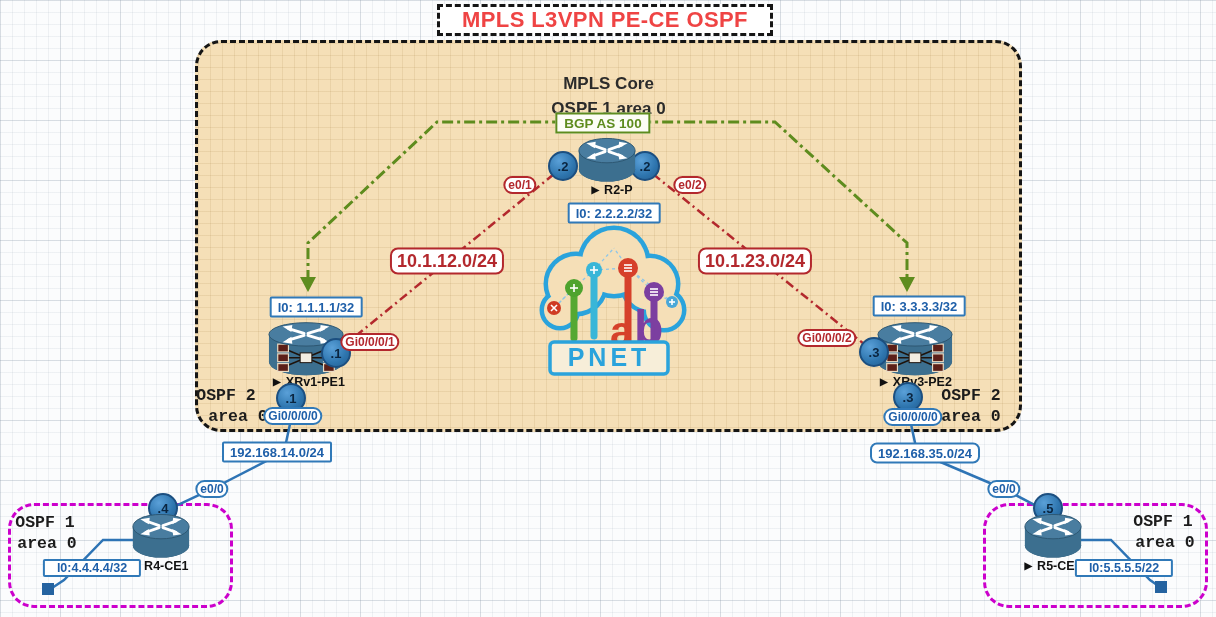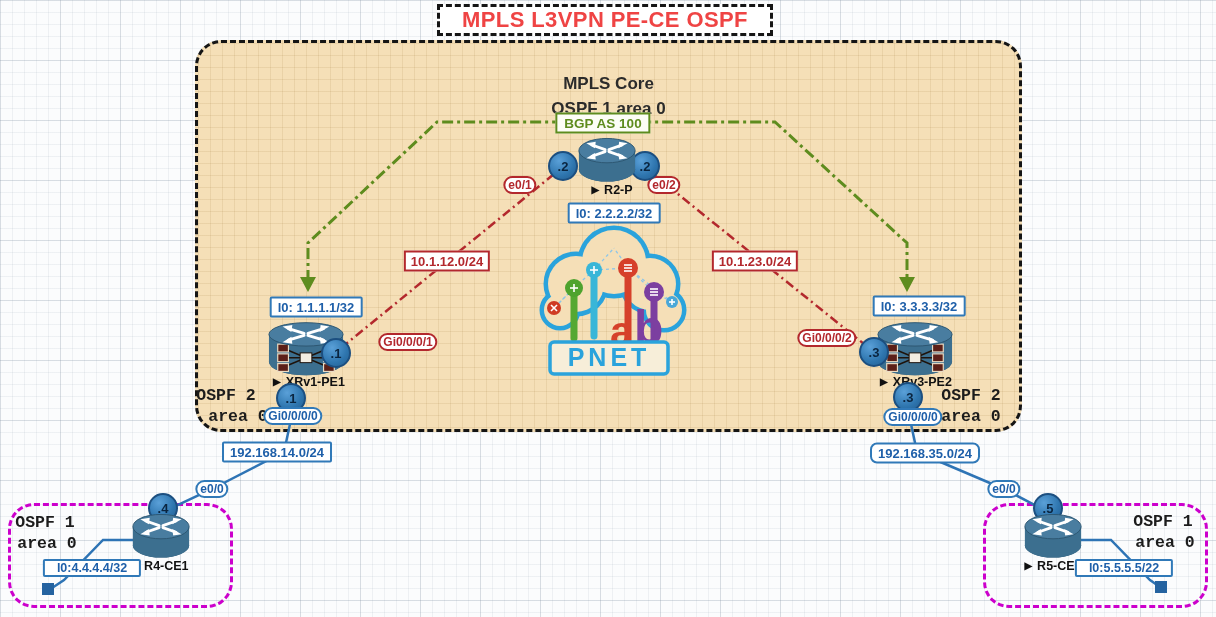--- a/index.html
+++ b/index.html
@@ -32,21 +32,21 @@
     background-size:12px 12px;
   }
   .core-head{position:absolute;left:195px;top:47px;width:827px;text-align:center;
     font-size:17px;font-weight:bold;color:#2b2b2b;line-height:25px;margin-top:24px;}
   .ce-zone{position:absolute;width:225px;height:105px;box-sizing:border-box;
     border:3.5px dashed #cc00cc;border-radius:26px;}
   .zone-text{font-weight:bold;font-size:16.5px;color:#1c1c1c;font-family:Liberation Mono, monospace;}
   .lbl{font-weight:bold;background:#fff;box-sizing:border-box;}
   .lbl-blue{border:2.5px solid #3079b8;color:#1e5fa9;font-size:13px;padding:1px 6px;border-radius:2px;}
   .lbl-blue.sm{font-size:12.5px;padding:0 12px;border-width:2px;}
-  .lbl-red{border:2.5px solid #b3282d;color:#b3282d;font-size:13px;padding:1px 5px;border-radius:0;}
+  .lbl-red{border:2.5px solid #b3282d;color:#b3282d;font-size:18px;padding:1px 5px;border-radius:8px;}
   .pill{border-radius:11px;font-size:12px;padding:0 3px;border-width:2px;}
   .bgp{border:2.5px solid #5e8c1e;color:#5e8c1e;background:#fcfdf6;font-weight:bold;
     font-size:13.5px;padding:1px 7px;}
   .circle{width:26px;height:26px;border-radius:50%;
     background:radial-gradient(circle at 35% 30%, #5aa0d8 0%, #2e75ae 60%, #235d8f 100%);
     border:2px solid #1c4f80;color:#0a2540;font-weight:bold;font-size:13px;
     display:flex;align-items:center;justify-content:center;box-sizing:content-box;}
   .rname{font-weight:bold;font-size:12.5px;color:#111;display:flex;align-items:center;gap:5px;}
   .rname .tri{font-size:10px;line-height:1;}
 </style>
@@ -198,41 +198,41 @@
     <text x="73" y="142" text-anchor="middle" font-size="25" font-weight="bold" letter-spacing="4" fill="#2aa3dc">PNET</text>
   </svg>
 
   <div class="title-box">
     <span>MPLS L3VPN PE-CE OSPF</span>
   </div>
 
   <div class="at lbl bgp" style="left:603px;top:123px;">BGP AS 100</div>
 
   <div class="at lbl lbl-red pill" style="left:520px;top:185px;">e0/1</div>
-  <div class="at lbl lbl-red pill" style="left:664px;top:185px;">e0/2</div>
+  <div class="at lbl lbl-red pill" style="left:690px;top:185px;">e0/2</div>
   <div class="at circle" style="left:563px;top:166px;">.2</div>
   <div class="at circle" style="left:645px;top:166px;">.2</div>
   <svg class="at" style="left:607px;top:160px;" width="60" height="47" viewBox="0 0 64 50">
       <use href="#rt"></use>
     </svg>
   <div class="at rname" style="left:612px;top:190px;">
     <span class="tri">▶</span>
     <span>R2-P</span>
   </div>
   <div class="at lbl lbl-blue" style="left:614px;top:213px;">l0: 2.2.2.2/32</div>
 
   <div class="at lbl lbl-red" style="left:447px;top:261px;">10.1.12.0/24</div>
   <div class="at lbl lbl-red" style="left:755px;top:261px;">10.1.23.0/24</div>
 
   <div class="at lbl lbl-blue" style="left:316px;top:307px;">l0: 1.1.1.1/32</div>
   <svg class="at" style="left:306px;top:349px;" width="78" height="57" viewBox="0 0 80 58">
       <use href="#xr"></use>
     </svg>
   <div class="at circle" style="left:336px;top:353px;">.1</div>
-  <div class="at lbl lbl-red pill" style="left:408px;top:342px;">Gi0/0/0/1</div>
+  <div class="at lbl lbl-red pill" style="left:370px;top:342px;">Gi0/0/0/1</div>
   <div class="at rname" style="left:309px;top:382px;">
     <span class="tri">▶</span>
     <span>XRv1-PE1</span>
   </div>
   <div class="at zone-text" style="left:226px;top:395px;">OSPF 2</div>
   <div class="at zone-text" style="left:238px;top:416px;">area 0</div>
   <div class="at circle" style="left:291px;top:398px;">.1</div>
   <div class="at lbl lbl-blue pill" style="left:293px;top:416px;">Gi0/0/0/0</div>
 
   <div class="at lbl lbl-blue" style="left:919px;top:306px;">l0: 3.3.3.3/32</div>

